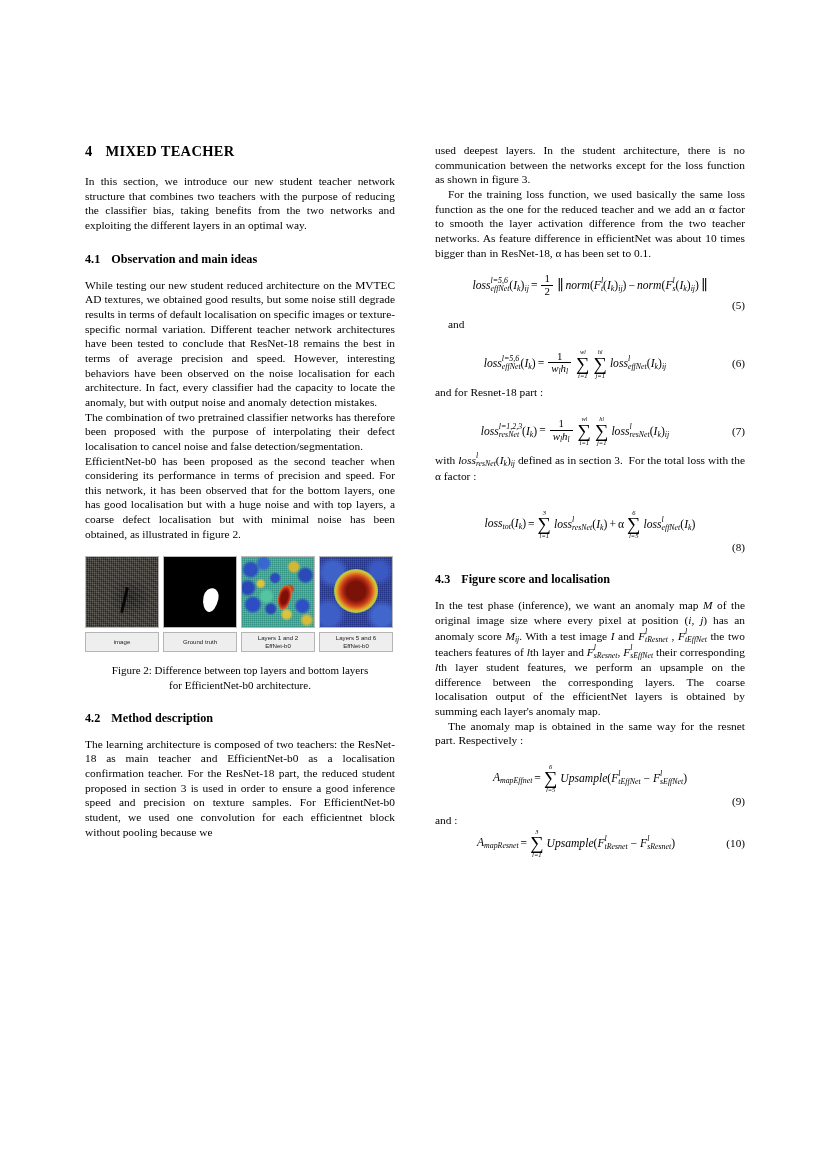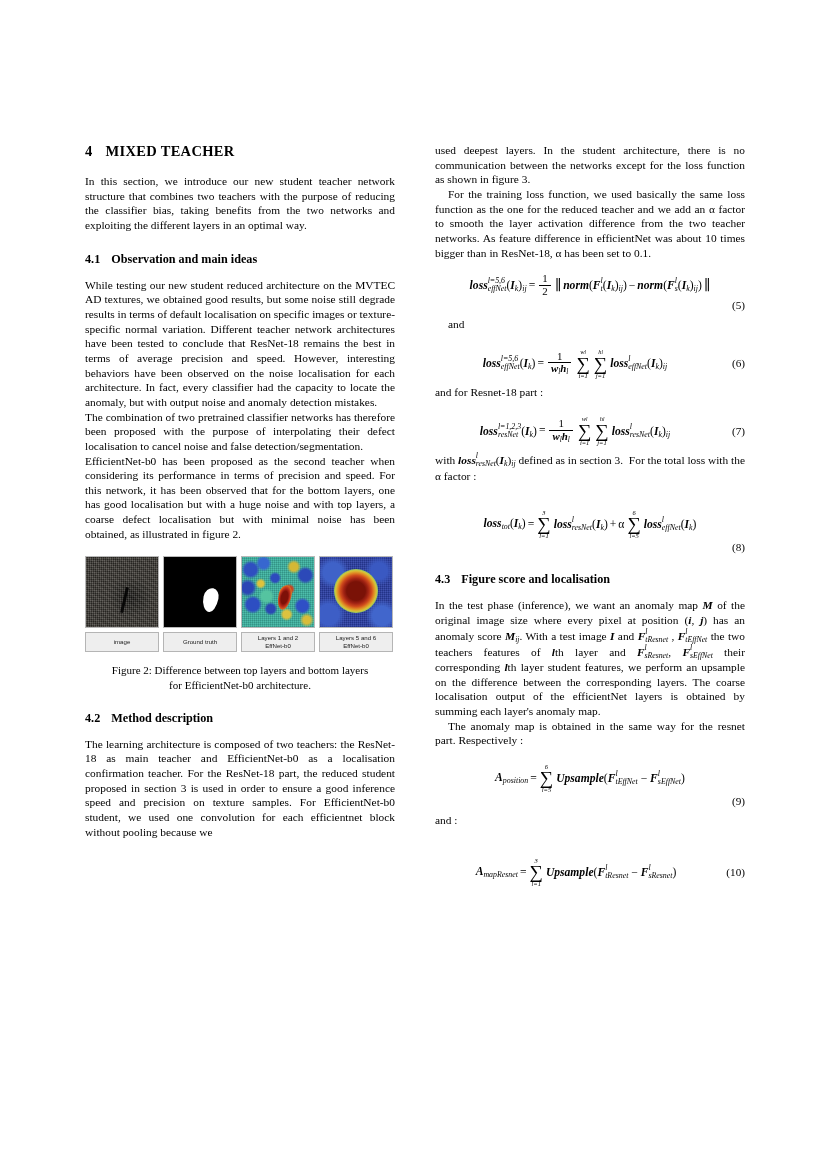--- a/index.html
+++ b/index.html
@@ -214,21 +214,21 @@
     font-size: 11.2px;
     margin-top: 2px;
   }
   .eqnum-inline {
     position: absolute;
     right: 0;
     top: 50%;
     transform: translateY(-50%);
     font-size: 11.2px;
   }
-  i.it { font-style: italic; font-weight: bold; }
+  i.it { font-style: italic; }
   .sub { font-size: 0.68em; vertical-align: -0.28em; font-style: italic; }
   .subsup {
     display: inline-block;
     vertical-align: -0.30em;
     font-size: 0.68em;
     line-height: 0.98;
     text-align: left;
     font-style: italic;
   }
   .subsup span { display: block; }
@@ -443,35 +443,35 @@
       <h2 class="subsec">
         <span class="num">4.3</span><span>Figure score and localisation</span>
       </h2>
 
       <p class="body"><span>In the test phase (inference), we want an anomaly map </span><i class="it">M</i><span> of the original image size where every pixel at position </span>(<i class="it">i</i>, <i class="it">j</i>)<span> has an anomaly score </span><i class="it">M</i><span class="sub">ij</span><span>. With a test image </span><i class="it">I</i><span> and </span><i class="it">F</i><span class="subsup"><span class="u">l</span><span>tResnet</span></span> , <i class="it">F</i><span class="subsup"><span class="u">l</span><span>tEffNet</span></span><span> the two teachers features of </span><i class="it">l</i><span>th layer and </span><i class="it">F</i><span class="subsup"><span class="u">l</span><span>sResnet</span></span>, <i class="it">F</i><span class="subsup"><span class="u">l</span><span>sEffNet</span></span><span> their corresponding </span><i class="it">l</i><span>th layer student features, we perform an upsample on the difference between the corresponding layers. The coarse localisation output of the efficientNet layers is obtained by summing each layer's anomaly map.</span></p>
 
       <p class="body indent">The anomaly map is obtained in the same way for the resnet part. Respectively :</p>
 
       <div class="eq" style="margin-top:15px;">
         <div class="eq-row">
-          <span><i class="it">A</i><span class="sub">position</span></span>
+          <span><i class="it">A</i><span class="sub">mapEffnet</span></span>
           <span>=</span>
           <span class="bigsum">
               <span class="lim">6</span>
               <span class="sym">∑</span>
               <span class="lim">l=5</span>
             </span>
           <span><i class="it">Upsample</i>(<i class="it">F</i><span class="subsup"><span class="u">l</span><span>tEffNet</span></span> − <i class="it">F</i><span class="subsup"><span class="u">l</span><span>sEffNet</span></span>)</span>
         </div>
         <span class="eqnum">(9)</span>
       </div>
 
       <p class="body">and :</p>
 
-      <div class="eq" style="margin-top:29px;">
+      <div class="eq" style="margin-top:0;">
         <div class="eq-row" style="padding-right:28px;">
           <span><i class="it">A</i><span class="sub">mapResnet</span></span>
           <span>=</span>
           <span class="bigsum">
               <span class="lim">3</span>
               <span class="sym">∑</span>
               <span class="lim">l=1</span>
             </span>
           <span><i class="it">Upsample</i>(<i class="it">F</i><span class="subsup"><span class="u">l</span><span>tResnet</span></span> − <i class="it">F</i><span class="subsup"><span class="u">l</span><span>sResnet</span></span>)</span>
         </div>

